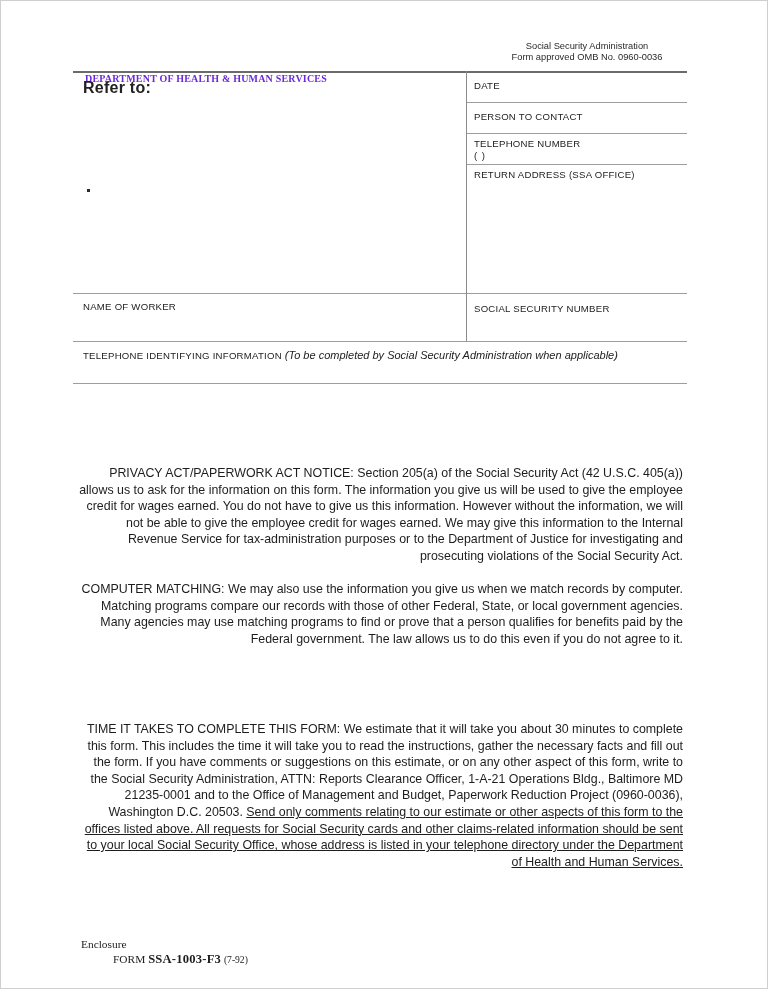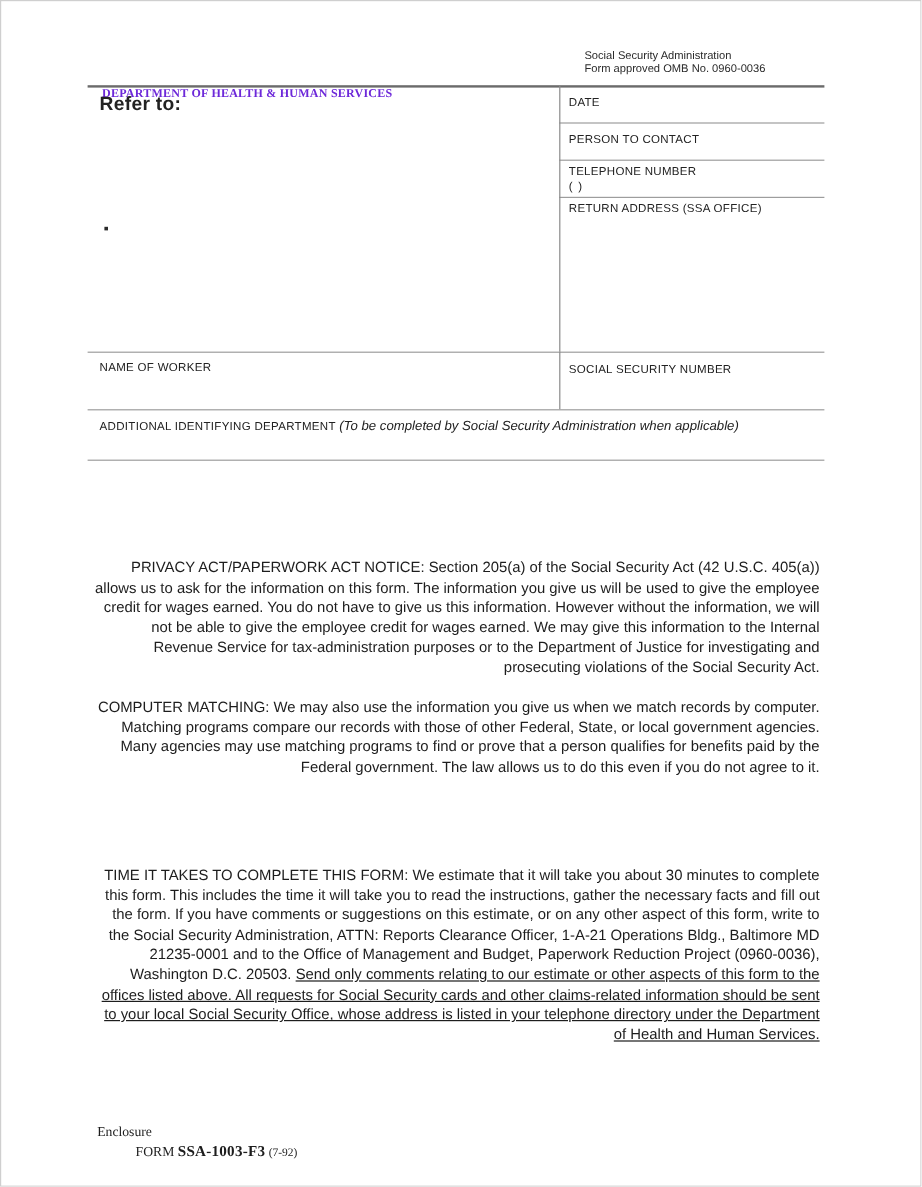--- a/index.html
+++ b/index.html
@@ -44,21 +44,21 @@
   }
   .omb-block {
     position: absolute;
     right: 0;
     top: 2px;
     width: 200px;
     font-size: 9.3px;
     line-height: 11.4px;
     color: #2a2a2a;
   }
-  .omb-line { white-space: nowrap; }
+  .omb-line { white-space: nowrap; text-align: center; }
 
   
   .rule {
     position: absolute;
     left: 72px;
     width: 614px;
     height: 0;
     border-top: 1px solid #8a8a8a;
   }
   .rule.heavy { border-top: 2px solid #6b6b6b; }
@@ -172,21 +172,21 @@
     <div class="field-label" style="left:473px; top:110px;">PERSON TO CONTACT</div>
 
     <div class="field-label" style="left:473px; top:137px;">TELEPHONE NUMBER</div>
     <div class="field-sub" style="left:473px; top:149px;">(          )</div>
 
     <div class="field-label" style="left:473px; top:168px;">RETURN ADDRESS (SSA OFFICE)</div>
 
     <div class="field-label" style="left:473px; top:302px;">SOCIAL SECURITY NUMBER</div>
 
     <div class="field-label" style="left:82px; top:348px;">
-      <span>ADDITIONAL IDENTIFYING DEPARTMENT</span><span>&nbsp;</span><span class="ital">(To be completed by Social Security Administration when applicable)</span>
+      <span>TELEPHONE IDENTIFYING INFORMATION</span><span>&nbsp;</span><span class="ital">(To be completed by Social Security Administration when applicable)</span>
     </div>
 
   </div>
 
   <div class="notice" style="top:464px;">PRIVACY ACT/PAPERWORK ACT NOTICE: Section 205(a) of the Social Security Act (42 U.S.C. 405(a)) allows us to ask for the information on this form.  The information you give us will be used to give the employee credit for wages earned.  You do not have to give us this information.  However without the information, we will not be able to give the employee credit for wages earned.  We may give this information to the Internal Revenue Service for tax-administration purposes or to the Department of Justice for investigating and prosecuting violations of the Social Security Act.</div>
 
   <div class="notice" style="top:580px;">COMPUTER MATCHING: We may also use the information you give us when we match records by computer.  Matching programs compare our records with those of other Federal, State, or local government agencies.  Many agencies may use matching programs to find or prove that a person qualifies for benefits paid by the Federal government.  The law allows us to do this even if you do not agree to it.</div>
 
 
   <div class="notice" style="top:720px;">

